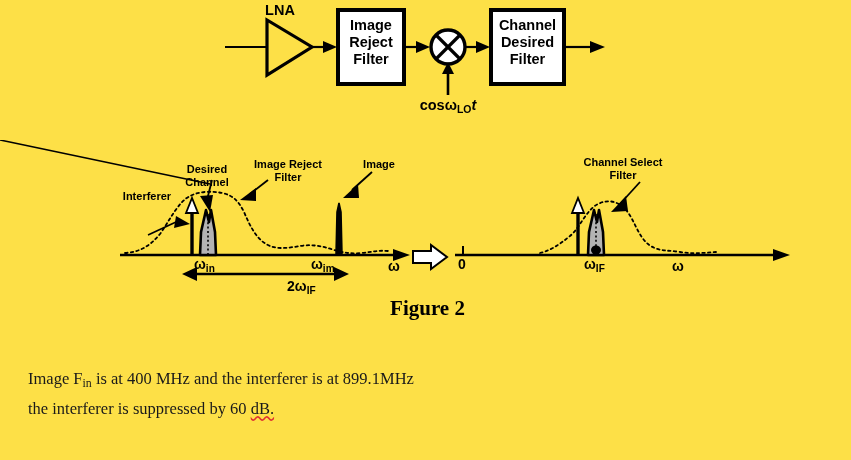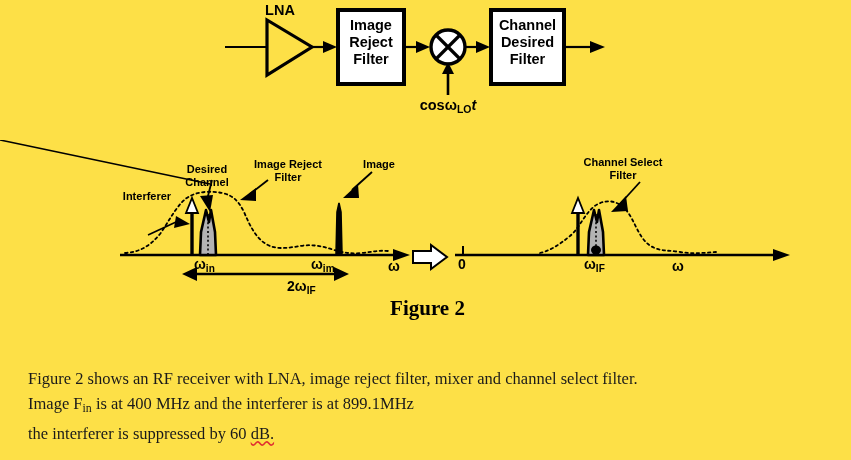--- a/index.html
+++ b/index.html
@@ -222,18 +222,17 @@
     <div class="abs axis-label" style="left:458px; top:116px;">0</div>
 
     <div class="abs axis-label" style="left:584px; top:116px;"><span>ω</span><span class="sub">IF</span></div>
 
     <div class="abs axis-label" style="left:672px; top:118px;">ω</div>
   </div>
 
   <div class="abs fig-caption" style="left:345px; top:296px; width:165px;">Figure 2</div>
 
   <div id="body-text">
-    <div class="line just">Figure 2 shows an RF receiver with LNA, image reject filter, mixer and channel select filter.</div>
     <div class="line"><span>Image F</span><span class="sub">in</span><span> is at 400 MHz and the interferer is at 899.1MHz</span></div>
     <div class="line"><span>the interferer is suppressed by 60 </span><span class="spell">dB.</span></div>
   </div>
 
 </div>
 
 </body></html>

